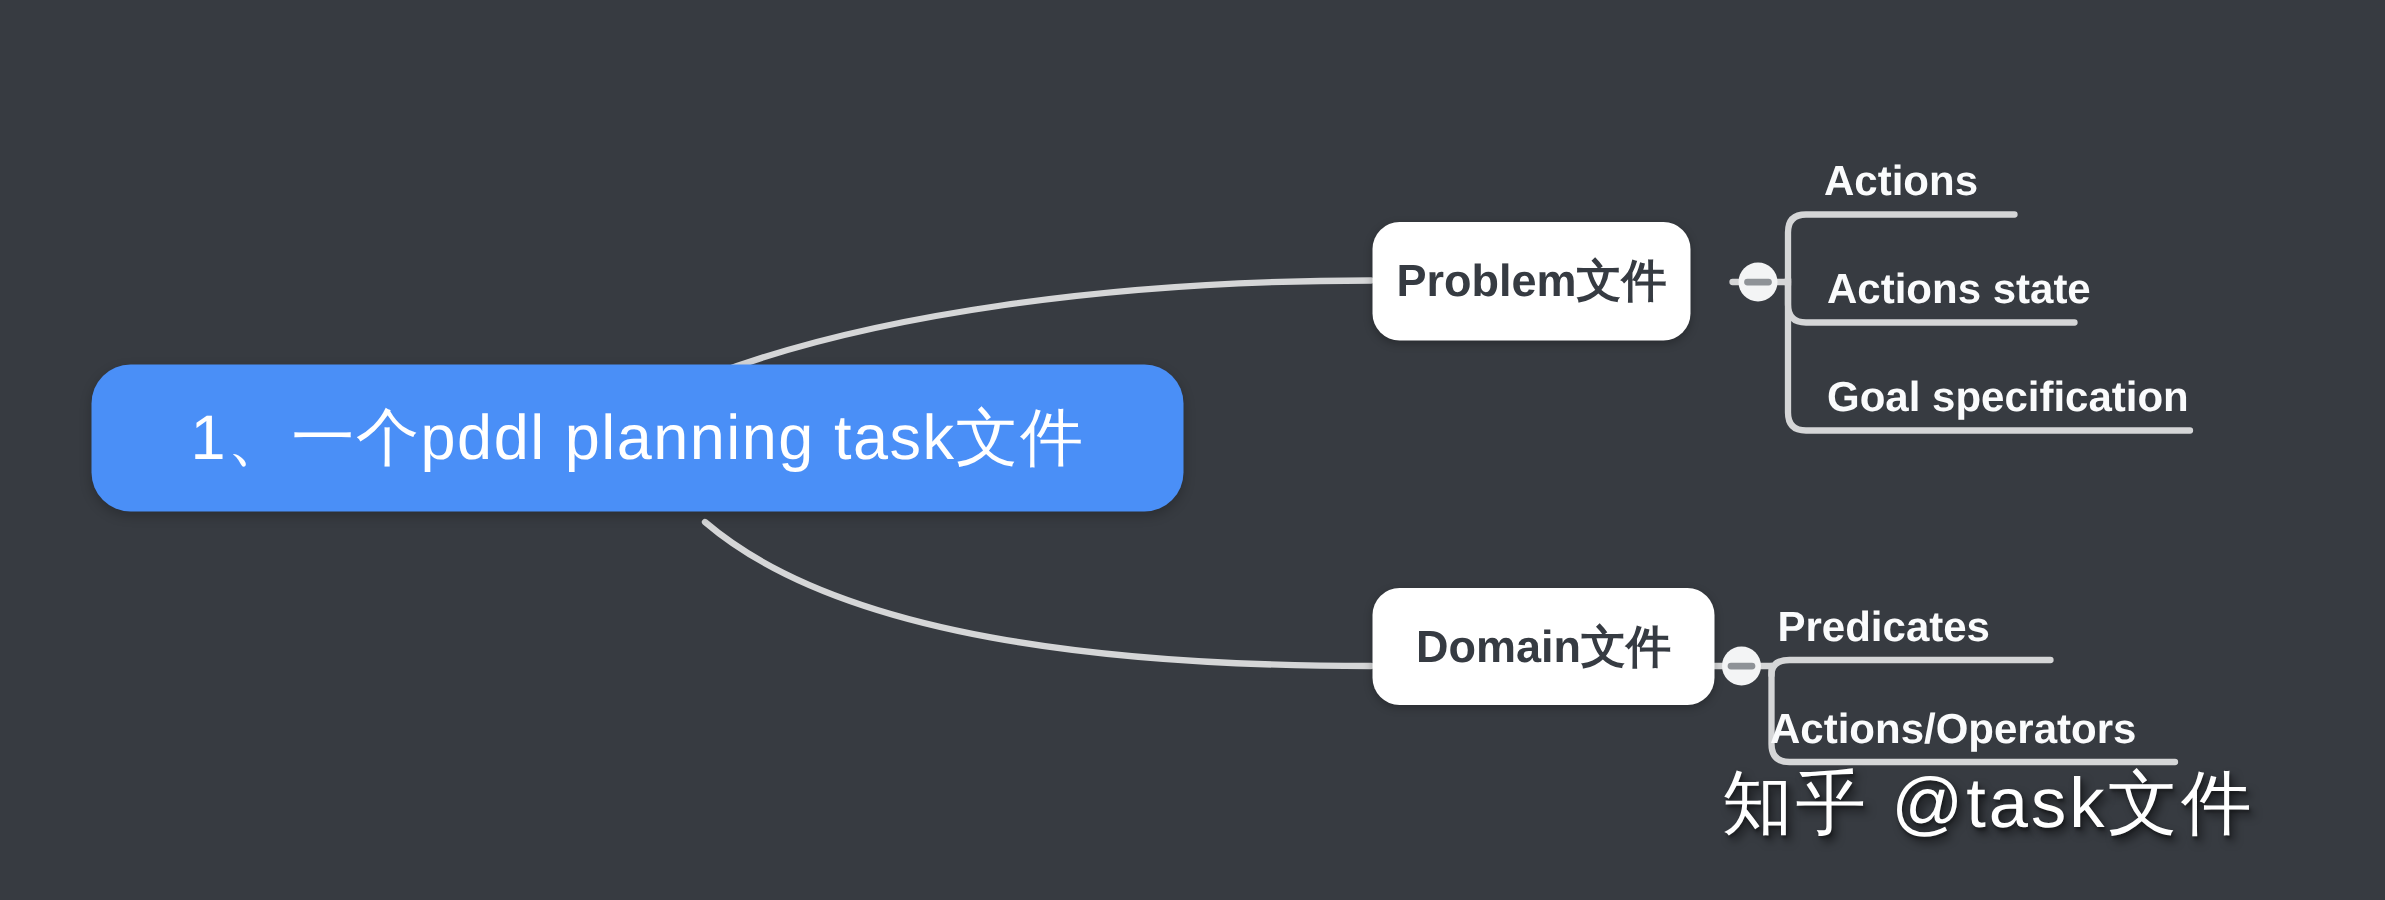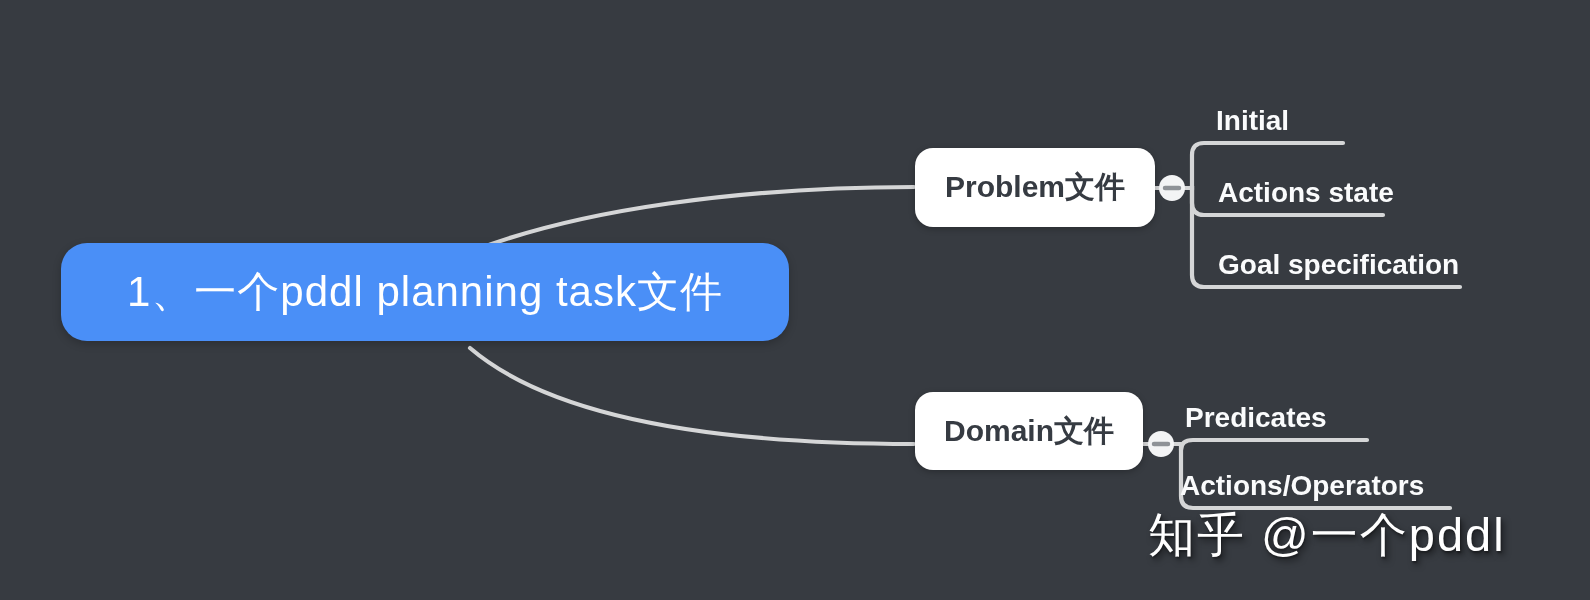--- a/index.html
+++ b/index.html
@@ -54,21 +54,21 @@
     box-shadow: 0 3px 8px rgba(0,0,0,0.22);
   }
   .branch-node {
     background: var(--node-bg, #ffffff);
     border-radius: 18px;
     color: var(--node-text, #363b42);
     font-size: 30px;
     font-weight: bold;
     box-shadow: 0 2px 6px rgba(0,0,0,0.25);
   }
-  .branch-problem { left: 915px; top: 148px; width: 240px; height: 79px; }
+  .branch-problem { left: 915px; top: 148px; width: 212px; height: 79px; }
   .branch-domain  { left: 915px; top: 392px; width: 228px; height: 78px; }
   .child-label {
     position: absolute;
     z-index: 2;
     color: #fafbfc;
     font-size: 28px;
     font-weight: bold;
     line-height: 34px;
     white-space: nowrap;
   }
@@ -116,25 +116,25 @@
       <line class="collapse-minus" x1="1154" y1="444" x2="1168" y2="444"></line>
     </g>
   </svg>
 
   <div class="node root-node">1、一个pddl planning task文件</div>
 
   <div class="node branch-node branch-problem">Problem文件</div>
 
   <div class="node branch-node branch-domain">Domain文件</div>
 
-  <div class="child-label child-objects">Initial</div>
+  <div class="child-label child-objects">Actions</div>
 
   <div class="child-label child-initial">Actions state</div>
 
   <div class="child-label child-goal">Goal specification</div>
 
   <div class="child-label child-predicates">Predicates</div>
 
   <div class="child-label child-actions">Actions/Operators</div>
 
-  <div class="watermark">知乎 @一个pddl</div>
+  <div class="watermark">知乎 @task文件</div>
 
 </div>
 
 </body></html>

